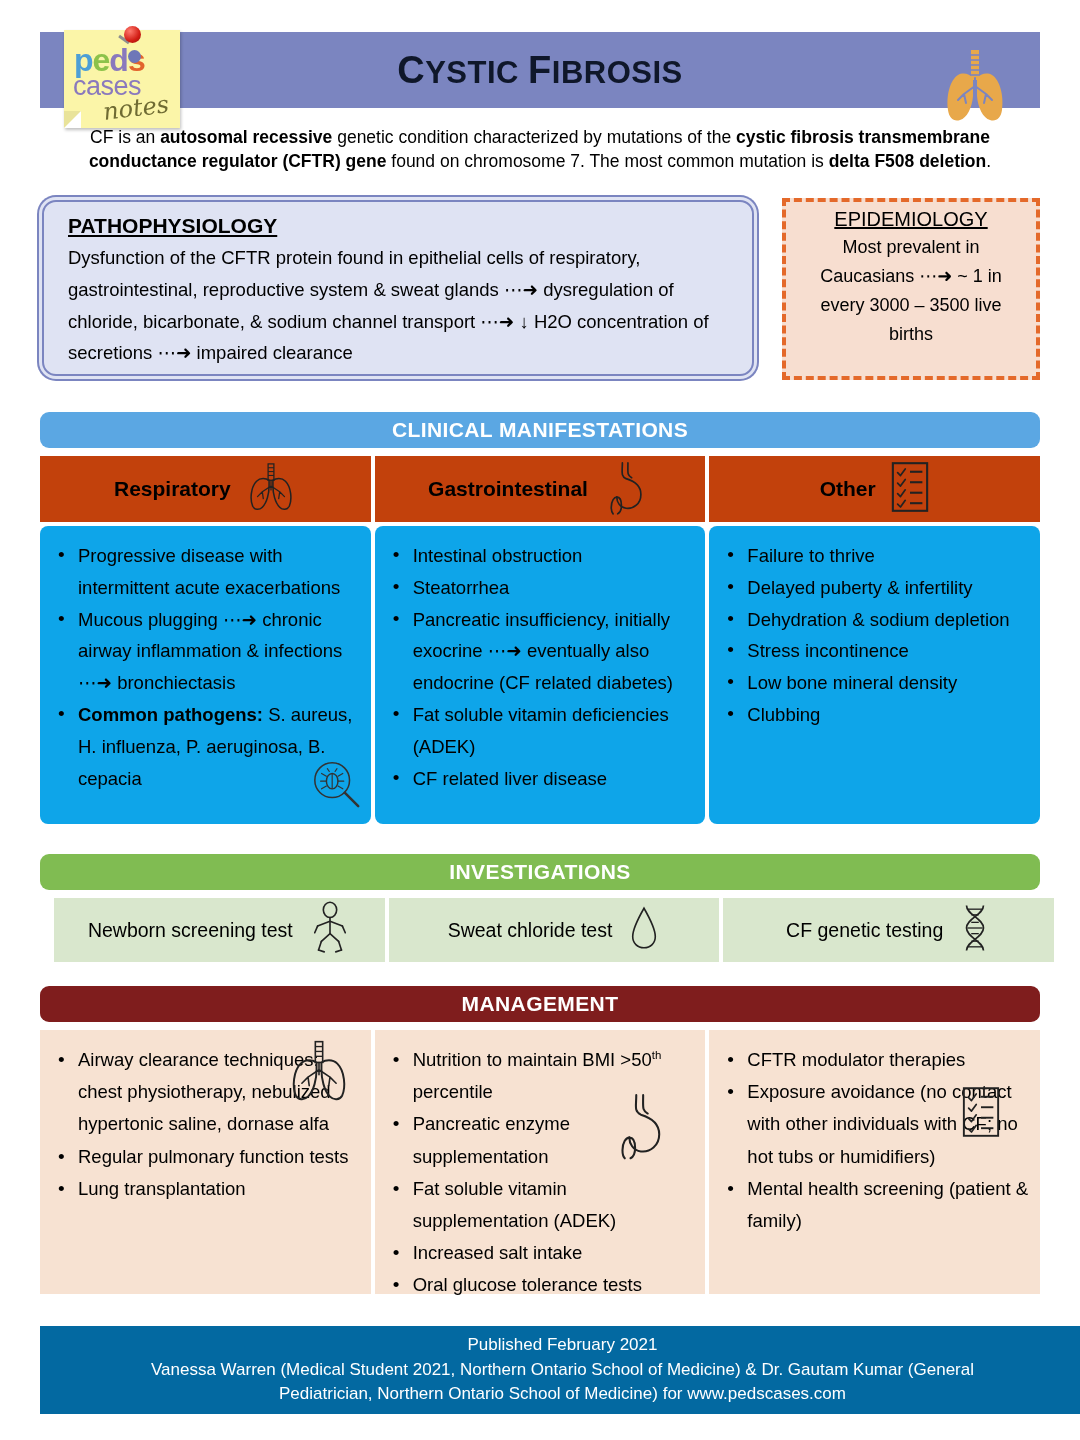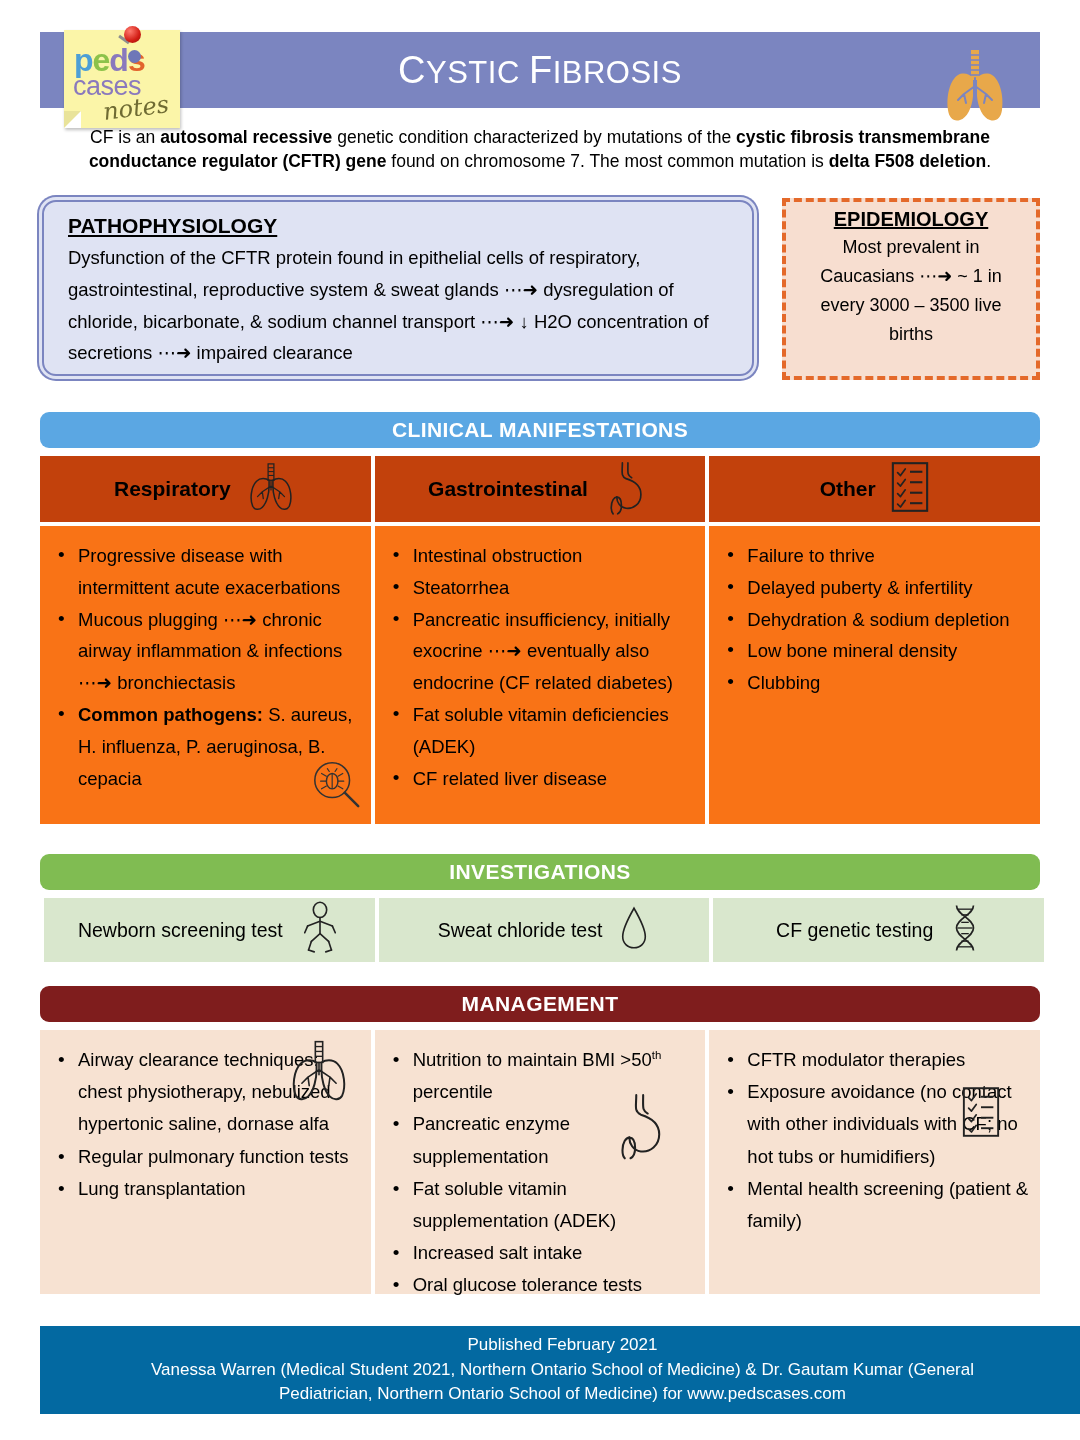--- a/index.html
+++ b/index.html
@@ -12,21 +12,21 @@
   }
   .page{position:relative;width:1080px;height:1440px;box-sizing:border-box;}
 
   
   .header{
     position:absolute;left:40px;top:32px;width:1000px;height:76px;
     background:#7b85c0;
     display:flex;align-items:center;justify-content:center;
   }
   .header-title{
-    color:#ffffff;font-weight:normal;font-size:31px;letter-spacing:.5px;
+    color:#0f172a;font-weight:bold;font-size:31px;letter-spacing:.5px;
     font-variant:small-caps;
   }
   .header-title .cap{font-size:38px;}
 
   
   .logo{
     position:absolute;left:58px;top:24px;width:128px;height:108px;
     z-index:5;
   }
   .note{
@@ -90,21 +90,21 @@
   .patho-h{
     font-size:21px;font-weight:bold;text-decoration:underline;margin-bottom:4px;
   }
   .patho-b{font-size:18.5px;line-height:1.72;}
 
   .epi{
     position:absolute;left:782px;top:198px;width:258px;height:182px;
     background:#f7ded0;border:4px dashed #e4692a;box-sizing:border-box;
     padding:6px 10px 0 10px;text-align:center;
   }
-  .epi-h{font-size:20px;font-weight:bold;text-decoration:underline;}
+  .epi-h{font-size:20px;font-weight:normal;text-decoration:underline;}
   .epi-b{font-size:18px;line-height:1.62;margin-top:2px;}
 
   
   .bar{
     position:absolute;left:40px;width:1000px;height:36px;
     display:flex;align-items:center;justify-content:center;
     color:#fff;font-weight:bold;font-size:21px;letter-spacing:.4px;border-radius:9px;
   }
   .bar-clin{top:412px;background:#5ba7e3;}
   .bar-inv{top:854px;background:#80bc52;}
@@ -115,36 +115,37 @@
     display:flex;gap:4px;}
   .cm-head .cell{
     flex:1;background:#c2410c;display:flex;align-items:center;
     justify-content:center;gap:14px;position:relative;
   }
   .cm-head .cell .t{font-size:21px;font-weight:bold;}
 
   .cm-body{position:absolute;left:40px;top:526px;width:1000px;height:298px;
     display:flex;gap:4px;}
   .cm-body .col{
-    flex:1;background:#f97316;padding:14px 10px 4px 6px;box-sizing:border-box;
+    flex:1;background:#0ea5e9;padding:14px 10px 4px 6px;box-sizing:border-box;
     position:relative;
+    border-radius:8px;
   }
 
   ul.bl{margin:0;padding:0;list-style:none;}
   ul.bl li{
     position:relative;padding-left:32px;font-size:18.5px;line-height:1.72;
     margin-bottom:0;
   }
   ul.bl li:before{
     content:"\2022";position:absolute;left:12px;top:-1px;font-size:19px;
   }
   ul.bl li b{font-weight:bold;}
 
   
-  .inv-row{position:absolute;left:44px;top:898px;width:1000px;height:64px;
+  .inv-row{position:absolute;left:54px;top:898px;width:1000px;height:64px;
     display:flex;gap:4px;}
   .inv-row .cell{
     flex:1;background:#d9e7cd;display:flex;align-items:center;
     justify-content:center;gap:16px;
   }
   .inv-row .cell .t{font-size:19.5px;}
 
   
   .man-body{position:absolute;left:40px;top:1030px;width:1000px;height:264px;
     display:flex;gap:4px;}
@@ -287,20 +288,21 @@
         <li><span>Fat soluble vitamin deficiencies (ADEK)</span></li>
         <li><span>CF related liver disease</span></li>
       </ul>
     </div>
 
     <div class="col">
       <ul class="bl">
         <li><span>Failure to thrive</span></li>
         <li><span>Delayed puberty &amp; infertility</span></li>
         <li><span>Dehydration &amp; sodium depletion</span></li>
+        <li><span>Stress incontinence</span></li>
         <li><span>Low bone mineral density</span></li>
         <li><span>Clubbing</span></li>
       </ul>
     </div>
   </div>
 
   <div class="bar bar-inv">
     <span>INVESTIGATIONS</span>
   </div>
 

